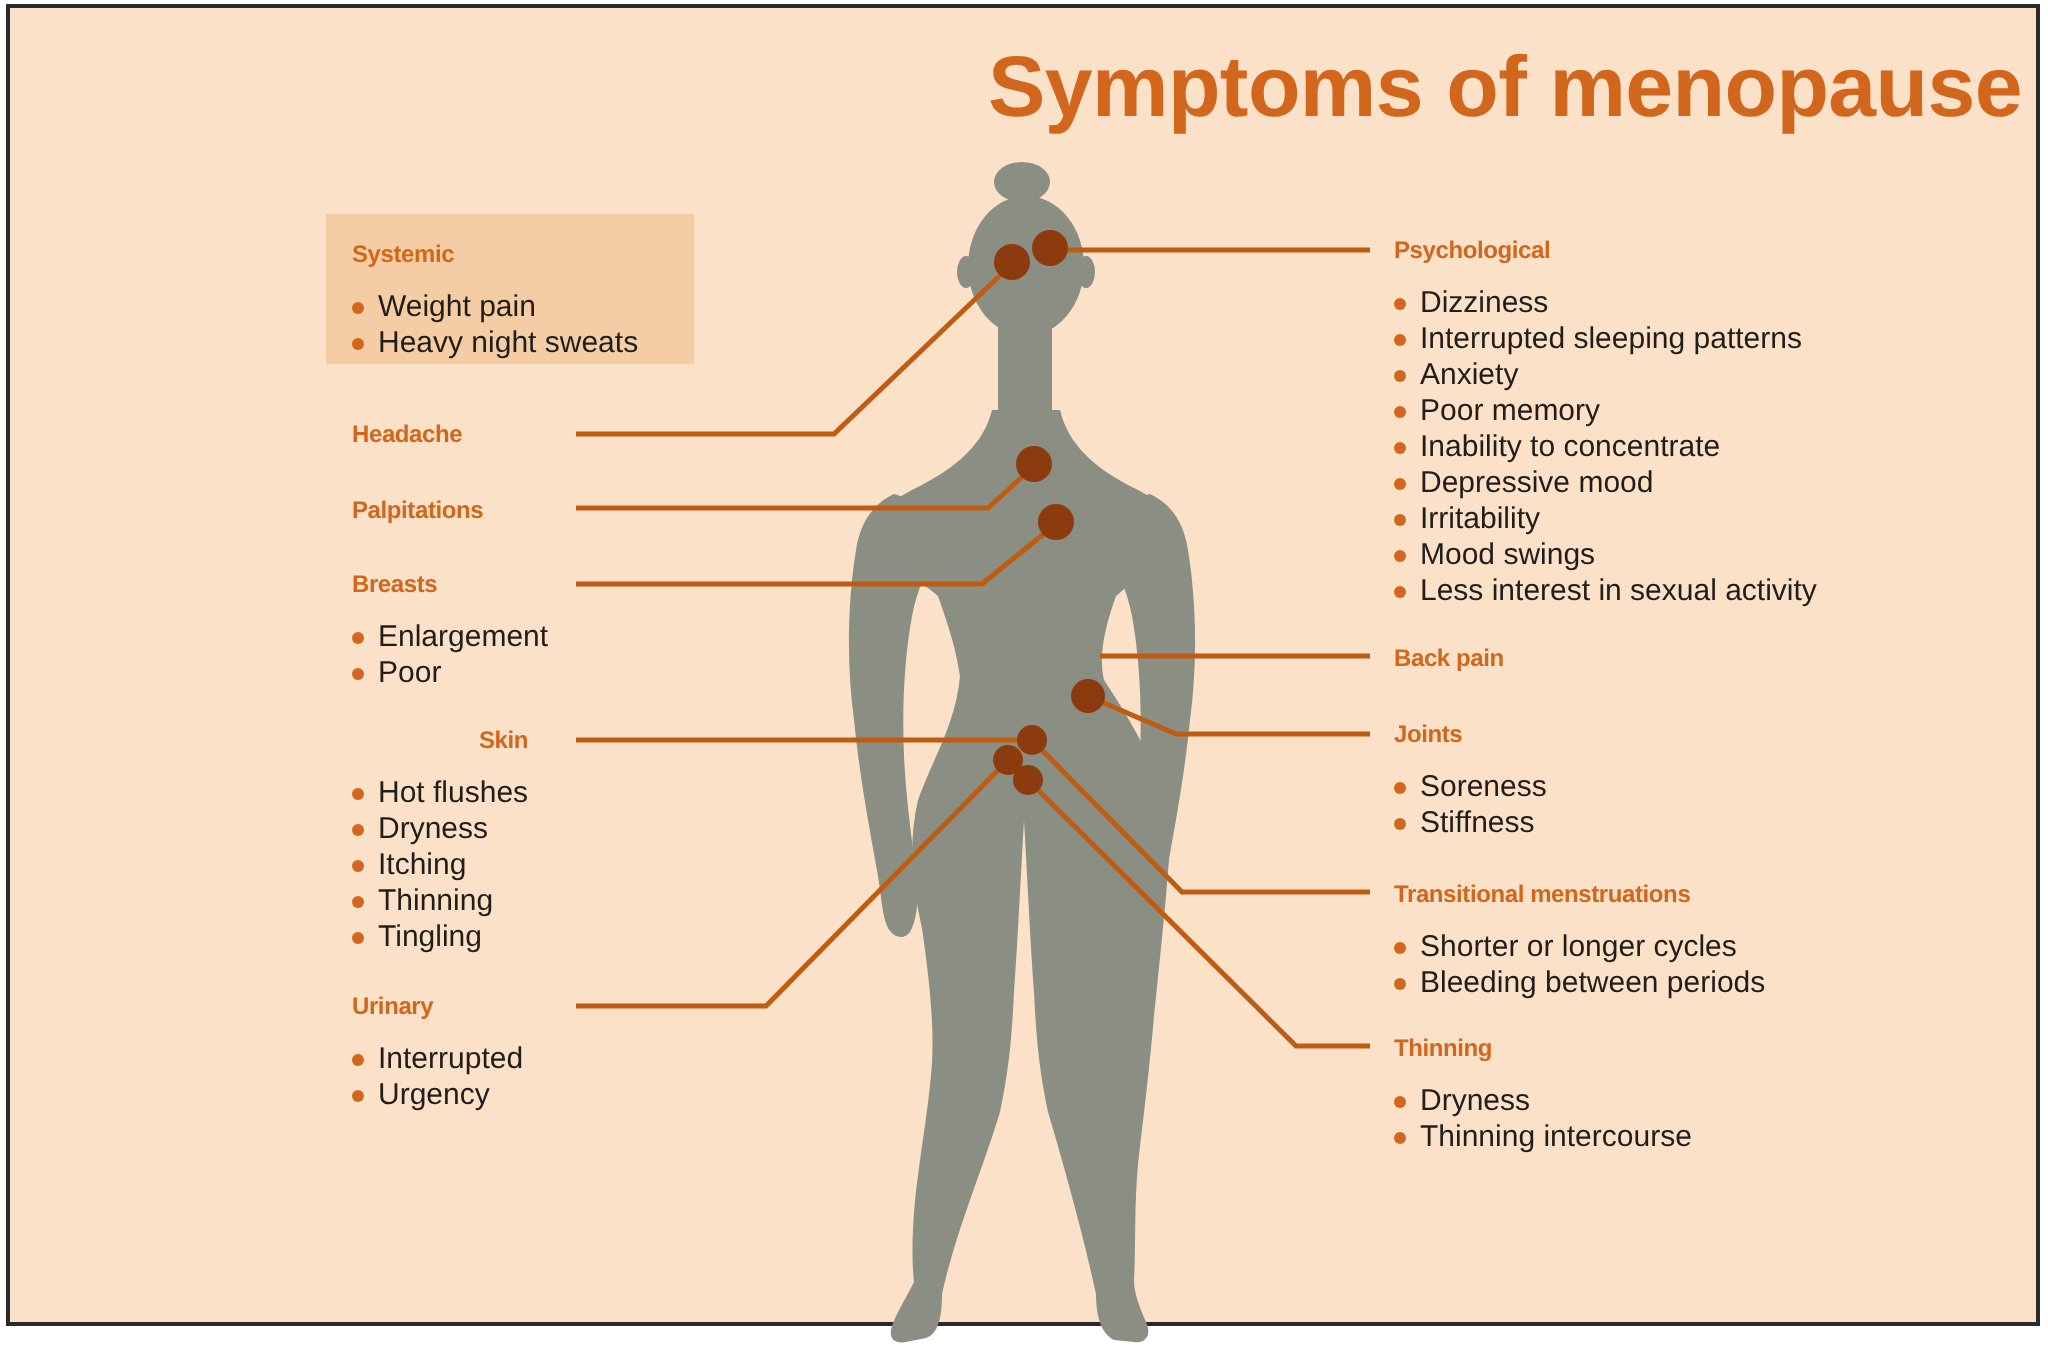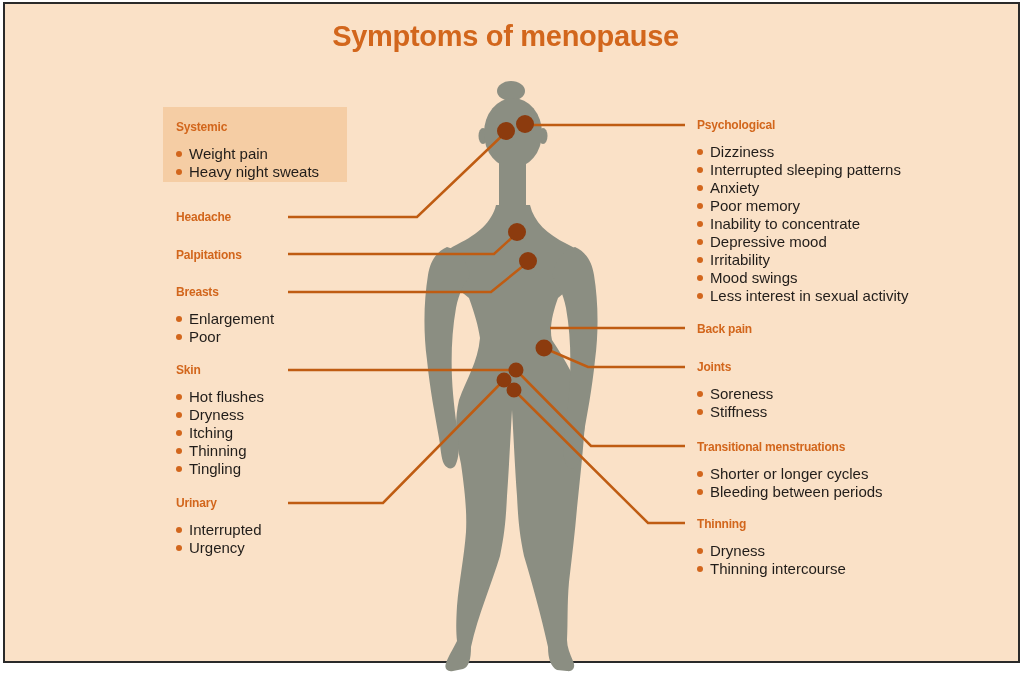--- a/index.html
+++ b/index.html
@@ -1,33 +1,33 @@
 <!DOCTYPE html>
 <html><head>
 <meta charset="utf-8">
 <style>
   html,body{margin:0;padding:0;background:#ffffff;}
   .stage{position:relative;width:1024px;height:675px;background:#ffffff;overflow:hidden;
          font-family:"Liberation Sans","DejaVu Sans",sans-serif;}
   .card{position:absolute;left:3px;top:2px;right:4px;bottom:12px;
         border:2px solid #2a2a2a;background:#fae1c7;}
   .art{position:absolute;left:0;top:0;width:1024px;height:675px;pointer-events:none;}
-  .title{position:absolute;left:0;top:20px;width:1011px;text-align:center;margin:0;
-         font-size:29px;font-weight:700;color:#d2661c;letter-spacing:-0.3px;}
+  .title{position:absolute;left:0;top:20px;width:1011px;text-align:right;margin:0;
+         font-size:43px;font-weight:700;color:#d2661c;letter-spacing:-0.3px;}
   .sec{position:absolute;}
   .shead{margin:0;font-size:12px;font-weight:700;color:#d2661c;letter-spacing:-0.2px;line-height:23px;}
   .items{list-style:none;margin:6px 0 0 0;padding:0;}
   .items li{display:flex;align-items:flex-start;gap:7px;font-size:15px;line-height:18px;color:#211d1a;}
   .bdot{width:6px;height:6px;border-radius:50%;background:#d2661c;margin-top:6px;flex:none;}
   .sec-systemic{left:163px;top:107px;width:184px;height:75px;background:#f5cda4;
                 padding:9px 0 0 13px;box-sizing:border-box;}
   .sec-headache{left:176px;top:206px;}
   .sec-palpitations{left:176px;top:244px;}
   .sec-breasts{left:176px;top:281px;}
-  .sec-skin{left:176px;top:359px;}
+  .sec-skin{left:176px;top:359px;text-align:right;}
   .sec-urinary{left:176px;top:492px;}
   .sec-psychological{left:697px;top:114px;}
   .sec-backpain{left:697px;top:318px;}
   .sec-joints{left:697px;top:356px;}
   .sec-transitional{left:697px;top:436px;}
   .sec-vaginal{left:697px;top:513px;}
   .cline{fill:none;stroke:#bf5c12;stroke-width:2.5;}
   .mdot{fill:#8c3b0e;}
   .bodyfill{fill:#8b8e82;}
 </style>

